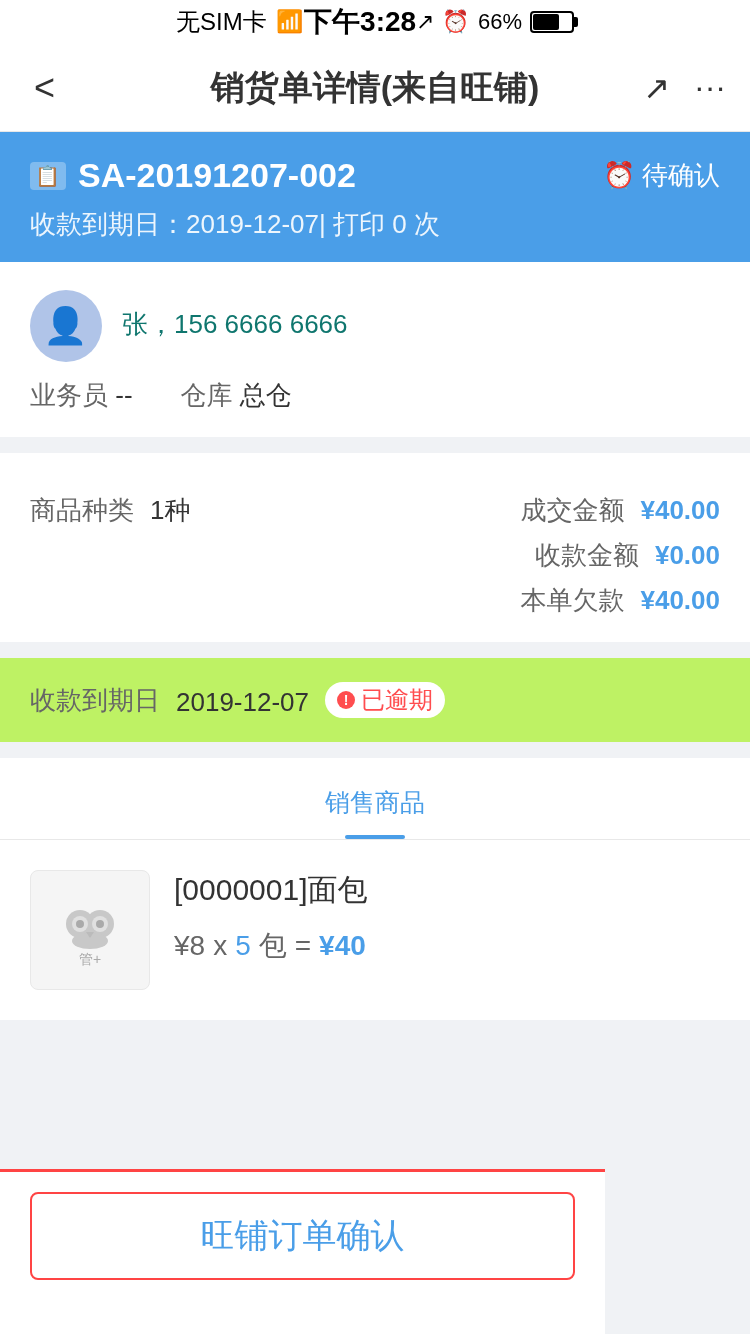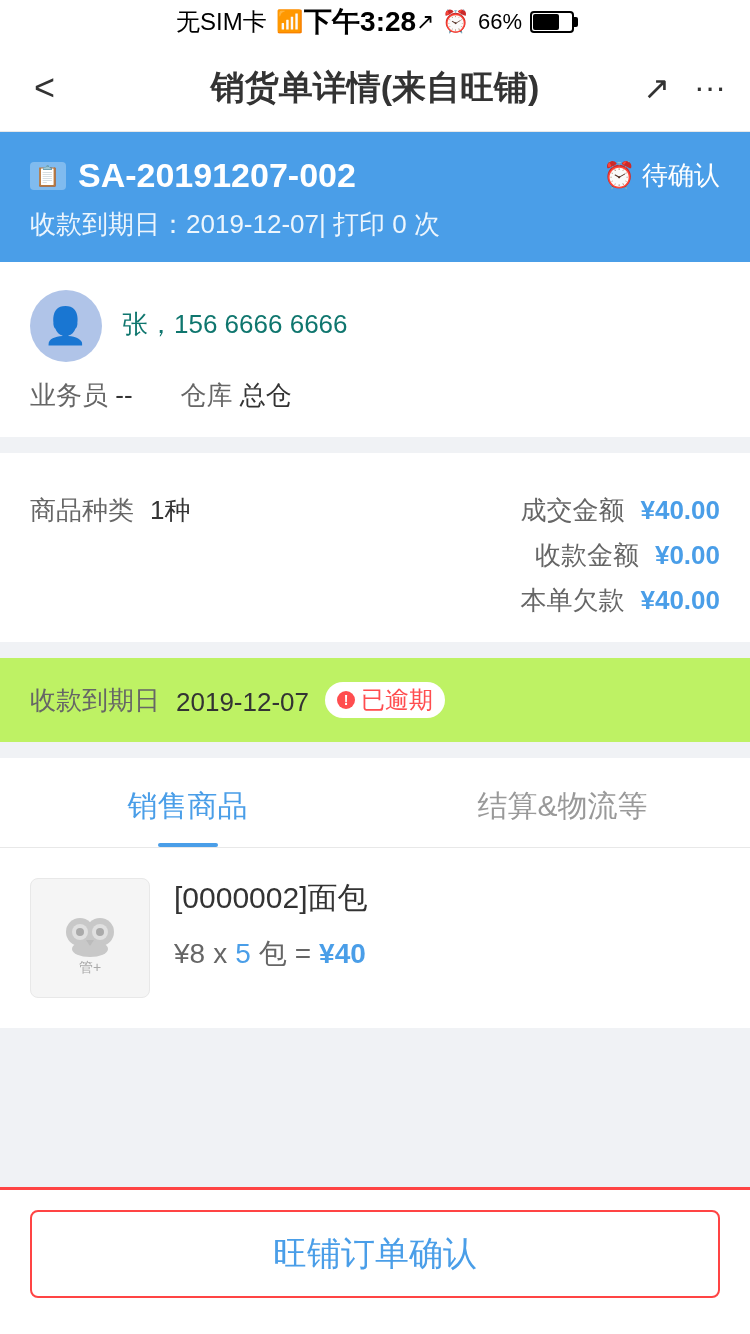--- a/index.html
+++ b/index.html
@@ -254,21 +254,21 @@
       margin-bottom: 0;
     }
     .tabs-header {
       display: flex;
       border-bottom: 1px solid #e8e8e8;
     }
     .tab-item {
       flex: 1;
       text-align: center;
       padding: 28px 8px 20px;
-      font-size: 30px;
+      font-size: 25px;
       color: #999;
       position: relative;
       cursor: pointer;
     }
     .tab-item.active {
       color: #4a9ee8;
     }
     .tab-item.active::after {
       content: '';
       position: absolute;
@@ -327,23 +327,23 @@
     .bottom-spacer {
       height: 200px;
       background: #f0f2f5;
     }
 
     
     .bottom-bar {
       position: fixed;
       bottom: 0;
       left: 0;
-      width: 750px;
-      background: #fff;
-      padding: 20px 30px 36px;
+      width: 605px;
+      background: #fff;
+      padding: 20px 30px 54px;
       border-top: 3px solid #ff4444;
     }
     .confirm-button {
       width: 100%;
       height: 88px;
       border: none;
       background: #fff;
       border: 2px solid #ff4444;
       border-radius: 8px;
       font-size: 34px;
@@ -457,23 +457,20 @@
   <div class="overdue-badge">
     <div class="overdue-dot">!</div>
     <span>已逾期</span>
   </div>
 </div>
 
 <div class="tabs-section">
   <div class="tabs-header">
     <div class="tab-item active">
       <span>销售商品</span>
-    </div>
-    <div class="tab-item">
-      <span>结算&amp;物流等</span>
     </div>
   </div>
 
   <div class="product-section">
     <div class="product-item">
       <div class="product-thumb">
         <div class="product-thumb-logo">
           
           <svg width="80" height="80" viewBox="0 0 80 80" fill="none" xmlns="http://www.w3.org/2000/svg">
             <circle cx="30" cy="38" r="14" fill="#c8c8c8"></circle>
@@ -483,21 +480,21 @@
             <circle cx="30" cy="38" r="4" fill="#aaa"></circle>
             <circle cx="50" cy="38" r="4" fill="#aaa"></circle>
             <ellipse cx="40" cy="55" rx="18" ry="8" fill="#c8c8c8"></ellipse>
             <polygon points="36,46 40,52 44,46" fill="#bbb"></polygon>
             <text x="40" y="78" text-anchor="middle" font-size="14" fill="#aaa" font-family="sans-serif">管+</text>
           </svg>
         </div>
       </div>
       <div class="product-info">
         <div class="product-name">
-          <span>[0000002]</span><span>面包</span>
+          <span>[0000001]</span><span>面包</span>
         </div>
         <div class="product-price-row">
           <span>¥8</span>
           <span> x </span>
           <span class="product-qty">5</span>
           <span>包</span>
           <span> = </span>
           <span class="product-total">¥40</span>
         </div>
       </div>

